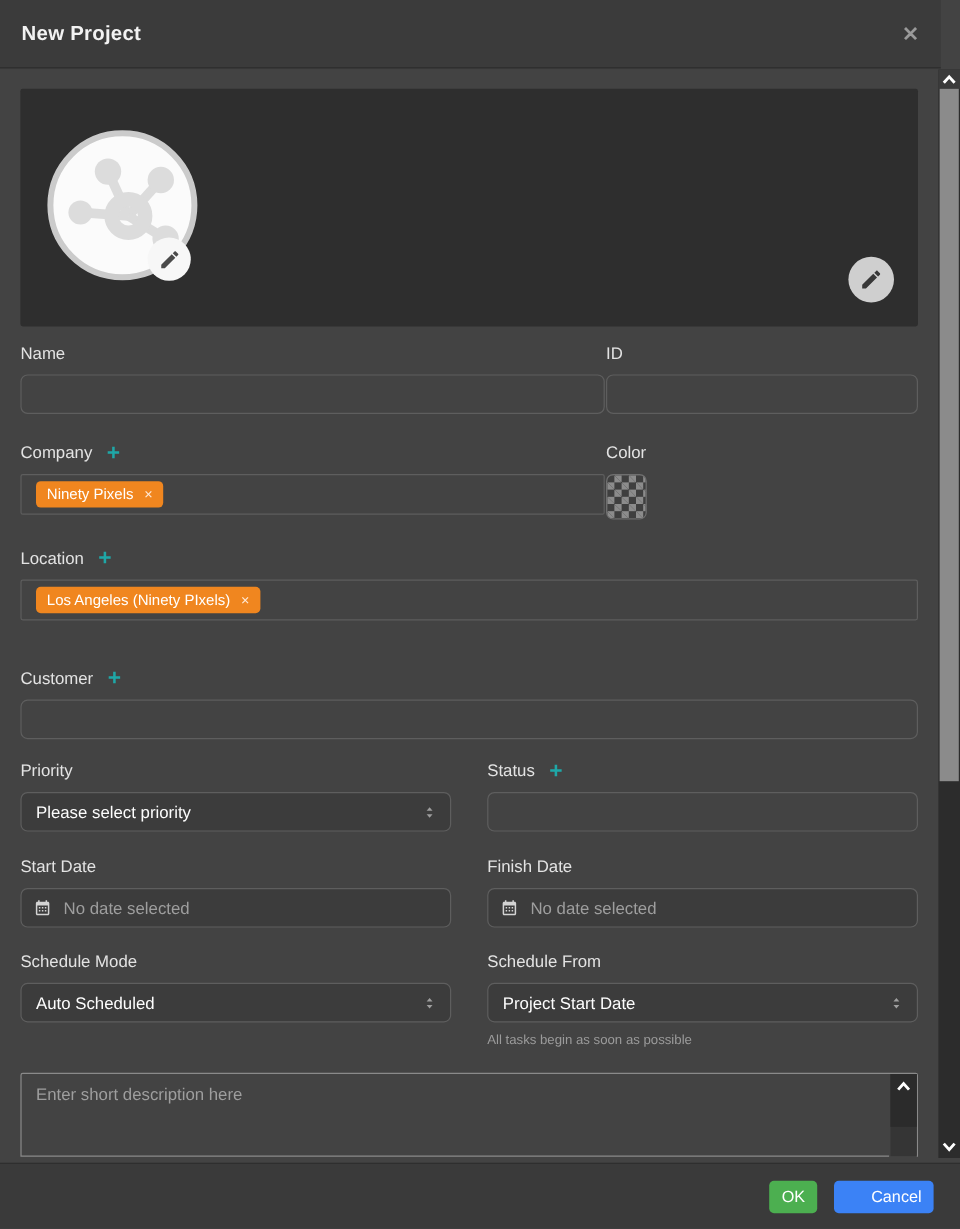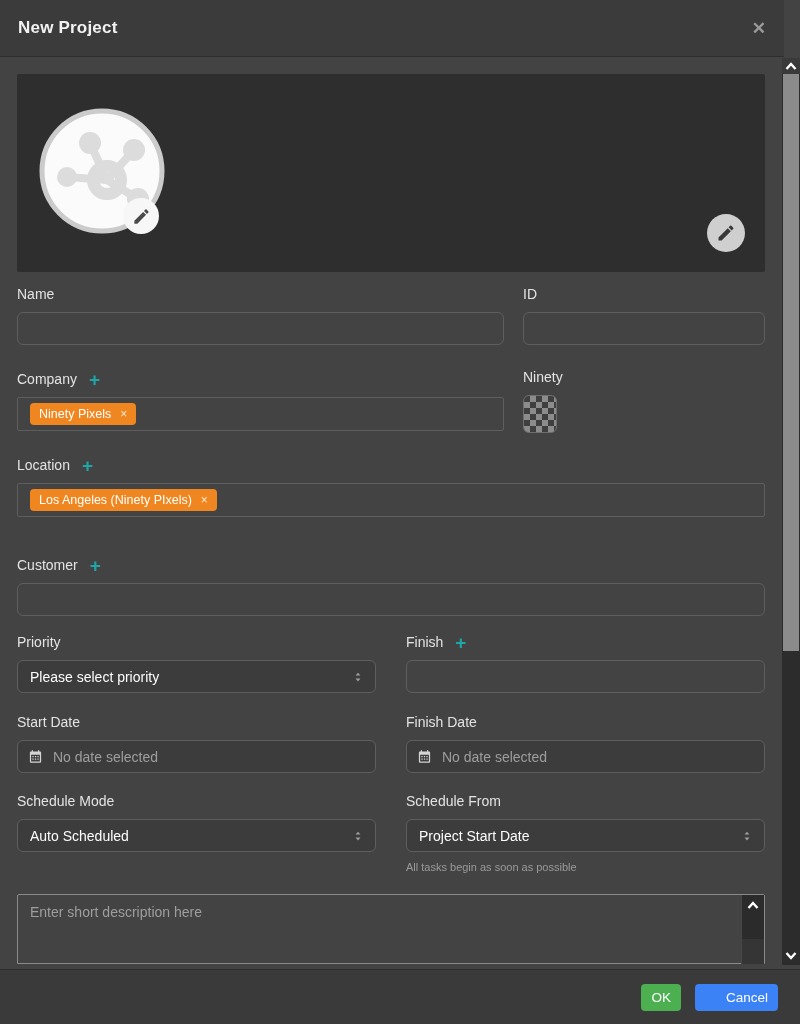--- a/index.html
+++ b/index.html
@@ -34,21 +34,21 @@
     background:#f7f7f7; display:flex; align-items:center; justify-content:center; cursor:pointer;
   }
   .avatar-edit svg{ width:19px; height:19px; fill:#4a4a4a;}
   .banner-edit{
     position:absolute; right:20px; bottom:20px; width:38px; height:38px; border-radius:50%;
     background:#cfcfcf; display:flex; align-items:center; justify-content:center; cursor:pointer;
   }
   .banner-edit svg{ width:20px; height:20px; fill:#383838;}
   
   .row{ display:flex; }
-  .gap17{ gap:19px;align-items:center; }
+  .gap17{ gap:1px; }
   .gap30{ gap:30px; }
   .col-a{ width:487px; }
   .col-half{ width:359px; }
   .col-fill{ flex:1; }
   .field-label{
     font-size:14px; color:#e3e3e3; margin-bottom:9px; display:flex; align-items:center; height:18px;
   }
   .add-icon{ color:#1fa7a7; font-size:19px; font-weight:bold; margin-left:12px; cursor:pointer; line-height:1;}
   .text-input{
     width:100%; height:33px; border:1px solid #5e5e5e; border-radius:6px;
@@ -189,21 +189,21 @@
         <span class="add-icon">+</span>
       </div>
       <div class="tag-box">
         <span class="tag">
           <span>Ninety Pixels</span>
           <span class="tag-x">×</span>
         </span>
       </div>
     </div>
     <div class="col-fill">
-      <div class="field-label">Ninety</div>
+      <div class="field-label">Color</div>
       <div class="color-swatch"></div>
     </div>
   </div>
 
   <div class="m-b39">
     <div class="field-label">
       <span>Location</span>
       <span class="add-icon">+</span>
     </div>
     <div class="tag-box">
@@ -227,21 +227,21 @@
       <div class="field-label">Priority</div>
       <div class="select-box">
         <span>Please select priority</span>
         <svg class="sel-arrows" viewBox="0 0 24 24">
           <path d="M12 4.5l4.2 5H7.8l4.2-5zm0 15l-4.2-5h8.4l-4.2 5z"></path>
         </svg>
       </div>
     </div>
     <div class="col-fill">
       <div class="field-label">
-        <span>Finish</span>
+        <span>Status</span>
         <span class="add-icon">+</span>
       </div>
       <input class="text-input" type="text" value="" style="">
     </div>
   </div>
 
   <div class="row gap30 m-b19">
     <div class="col-half">
       <div class="field-label">Start Date</div>
       <div class="date-box">

